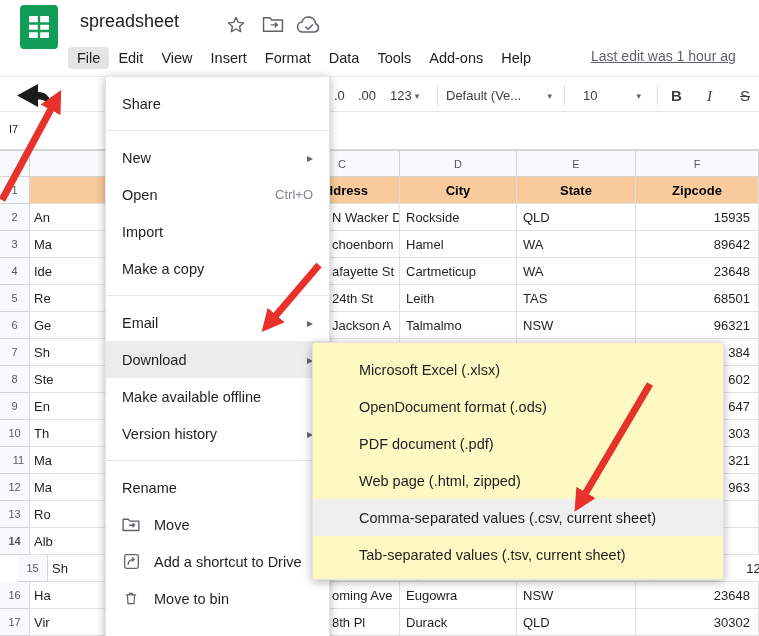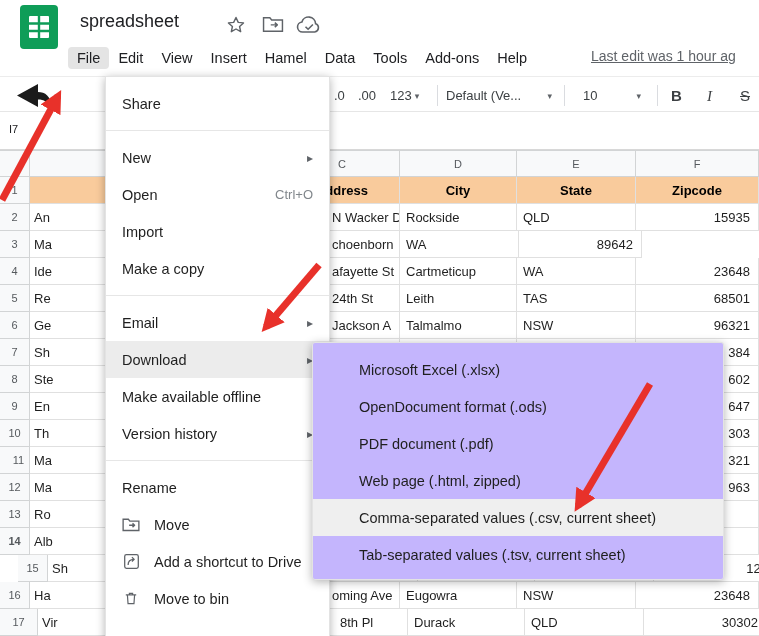--- a/index.html
+++ b/index.html
@@ -58,21 +58,21 @@
   .file-menu{position:absolute;left:105px;top:76px;width:225px;height:600px;background:#fff;z-index:100;
              box-shadow:0 2px 10px rgba(0,0,0,.3);border:1px solid #e3e3e3;border-radius:0 0 3px 3px;padding-top:8px}
   .fm-item{height:37px;display:flex;align-items:center;padding:0 16px;font-size:14.5px;color:#1f1f1f;cursor:pointer}
   .fm-item.hl{background:#ececec}
   .fm-icon{width:18px;height:18px;margin-right:14px;display:inline-flex;align-items:center;justify-content:center}
   .fm-shortcut{margin-left:auto;font-size:13px;color:#80868b}
   .fm-sub{margin-left:auto;font-size:12px;color:#5f6368}
   .fm-divider{height:1px;background:#e6e6e6;margin:8px 0}
 
   
-  .submenu{position:absolute;left:312px;top:342px;width:412px;height:238px;background:#c4b5fd;z-index:120;
+  .submenu{position:absolute;left:312px;top:342px;width:412px;height:238px;background:#fef9c3;z-index:120;
            box-shadow:0 2px 10px rgba(0,0,0,.3);border:1px solid #e3e3e3;border-radius:3px;padding-top:8px}
   .sm-item{height:37px;display:flex;align-items:center;padding-left:46px;font-size:14.5px;color:#1f1f1f;cursor:pointer}
   .sm-item.hl{background:#efefef}
 
   
   .arrows{position:absolute;left:0;top:0;z-index:200;pointer-events:none}
   .arrow{stroke:var(--red);stroke-width:7}
   .ah-fill{fill:var(--red)}
 </style>
 </head>
@@ -106,21 +106,21 @@
         <path d="M9.5 11.2l2.6 2.6 4.8-4.8" stroke-linejoin="round"></path>
       </svg>
     </span>
   </div>
 
   <div class="menubar" id="menubar">
       <span class="mb-item active">File</span>
       <span class="mb-item">Edit</span>
       <span class="mb-item">View</span>
       <span class="mb-item">Insert</span>
-      <span class="mb-item">Hamel</span>
+      <span class="mb-item">Format</span>
       <span class="mb-item">Data</span>
       <span class="mb-item">Tools</span>
       <span class="mb-item">Add-ons</span>
       <span class="mb-item">Help</span>
     </div>
   <span class="last-edit">Last edit was 1 hour ag</span>
 
   <div class="toolbar">
     <span class="undo">
       <svg width="38" height="26" viewBox="0 0 38 26">
@@ -179,20 +179,21 @@
         <div class="gc addr" style="width: 115px;">N Wacker D</div>
         <div class="gc city" style="width: 117px;">Rockside</div>
         <div class="gc state" style="width: 119px;">QLD</div>
         <div class="gc zip" style="width: 123px;">15935</div>
       </div>
       <div class="g-row">
         <div class="gc g-hdr" style="width: 30px;">3</div>
         <div class="gc acol" style="width: 140px;">Ma</div>
         <div class="gc " style="width: 115px;"></div>
         <div class="gc addr" style="width: 115px;">choenborn</div>
+        <div class="gc city" style="width: 117px;">Hamel</div>
         <div class="gc state" style="width: 119px;">WA</div>
         <div class="gc zip" style="width: 123px;">89642</div>
       </div>
       <div class="g-row">
         <div class="gc g-hdr" style="width: 30px;">4</div>
         <div class="gc acol" style="width: 140px;">Ide</div>
         <div class="gc " style="width: 115px;"></div>
         <div class="gc addr" style="width: 115px;">afayette St</div>
         <div class="gc city" style="width: 117px;">Cartmeticup</div>
         <div class="gc state" style="width: 119px;">WA</div>
@@ -300,21 +301,21 @@
       <div class="g-row">
         <div class="gc g-hdr" style="width: 30px;">16</div>
         <div class="gc acol" style="width: 140px;">Ha</div>
         <div class="gc " style="width: 115px;"></div>
         <div class="gc addr" style="width: 115px;">oming Ave</div>
         <div class="gc city" style="width: 117px;">Eugowra</div>
         <div class="gc state" style="width: 119px;">NSW</div>
         <div class="gc zip" style="width: 123px;">23648</div>
       </div>
       <div class="g-row">
-        <div class="gc g-hdr" style="width: 38px;">17</div>
+        <div class="gc g-hdr" style="width: 30px;">17</div>
         <div class="gc acol" style="width: 140px;">Vir</div>
         <div class="gc " style="width: 115px;"></div>
         <div class="gc addr" style="width: 115px;">8th Pl</div>
         <div class="gc city" style="width: 117px;">Durack</div>
         <div class="gc state" style="width: 119px;">QLD</div>
         <div class="gc zip" style="width: 123px;">30302</div>
       </div>
     </div>
 
   <div class="file-menu" id="fileMenu">

